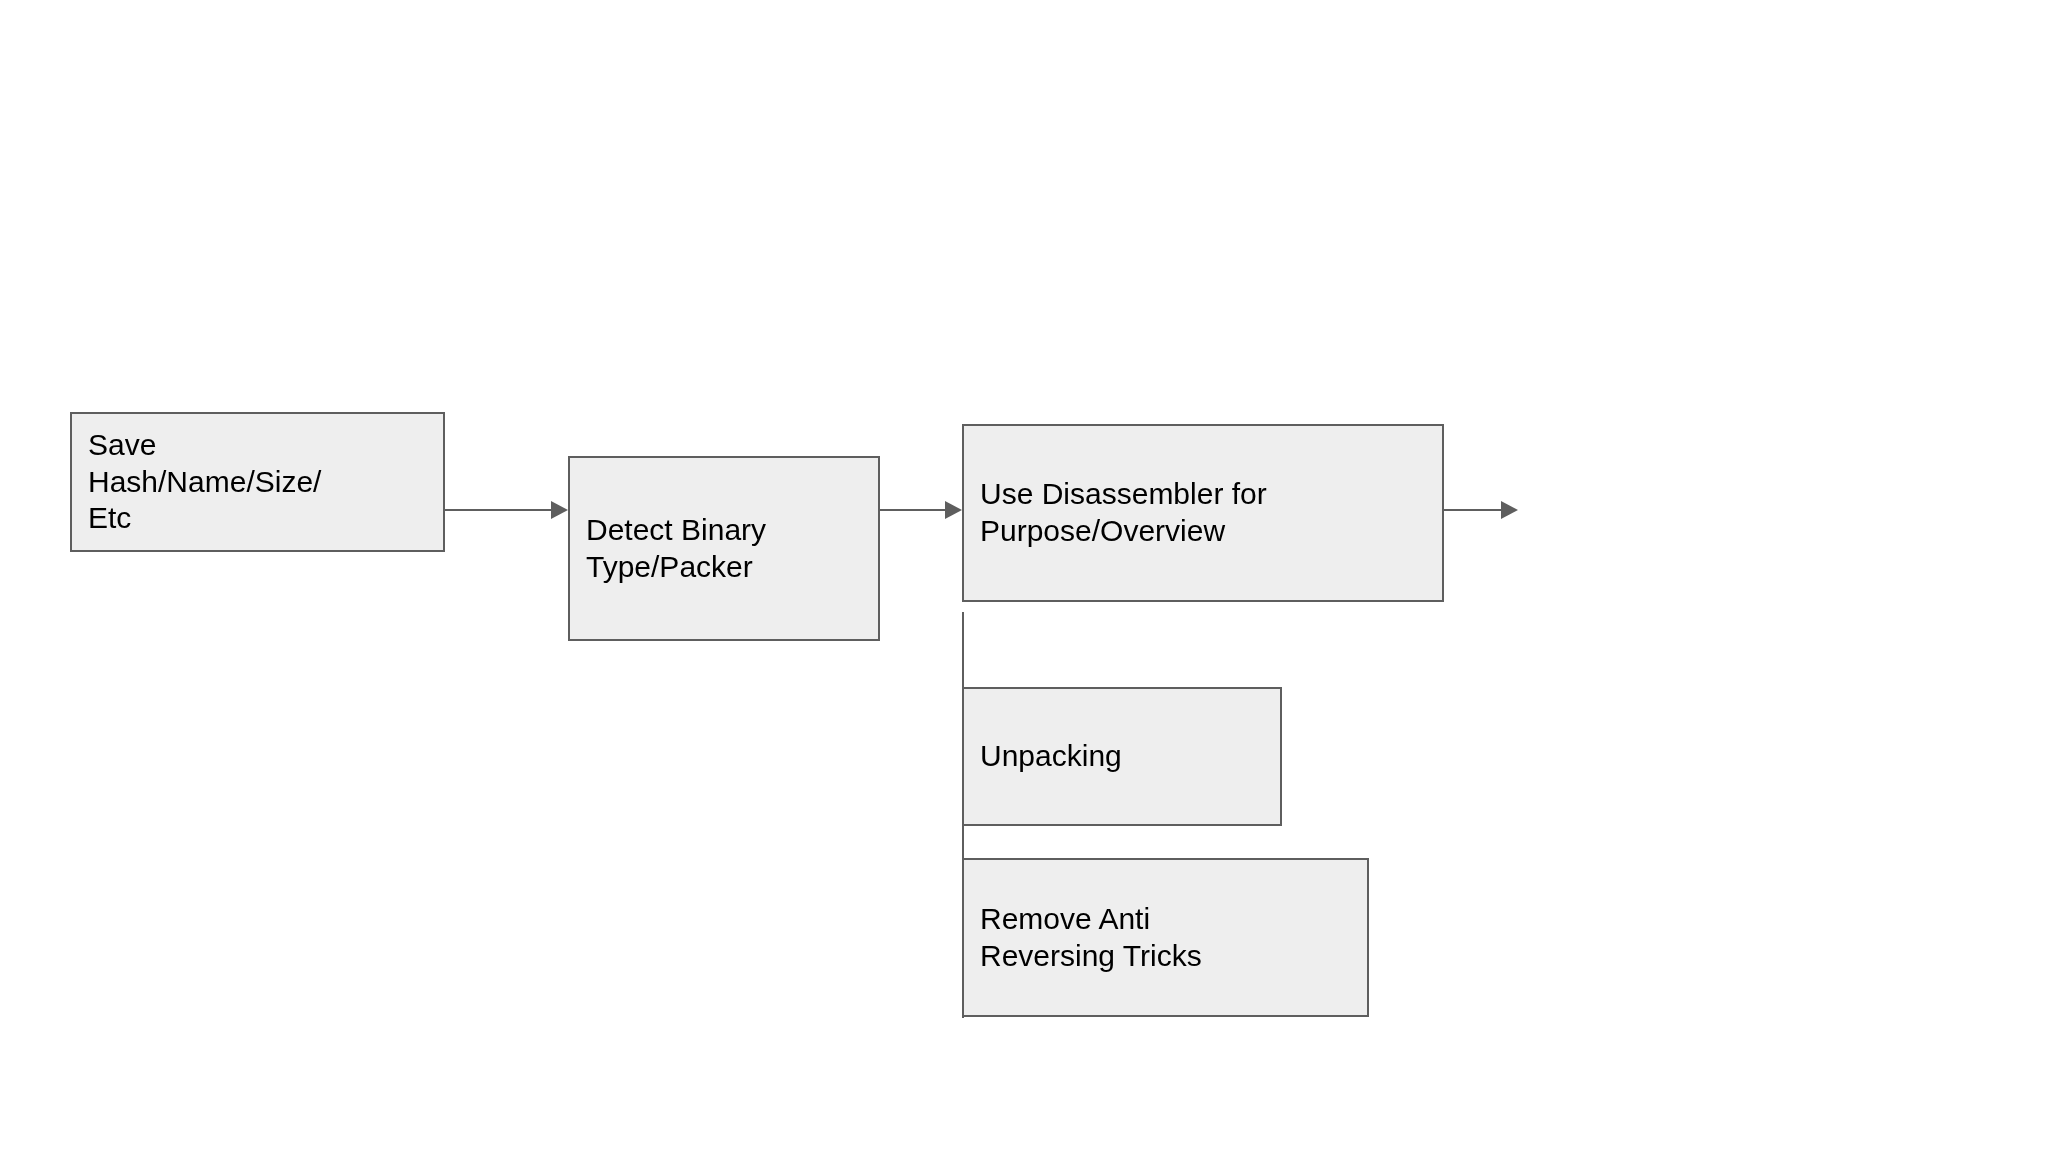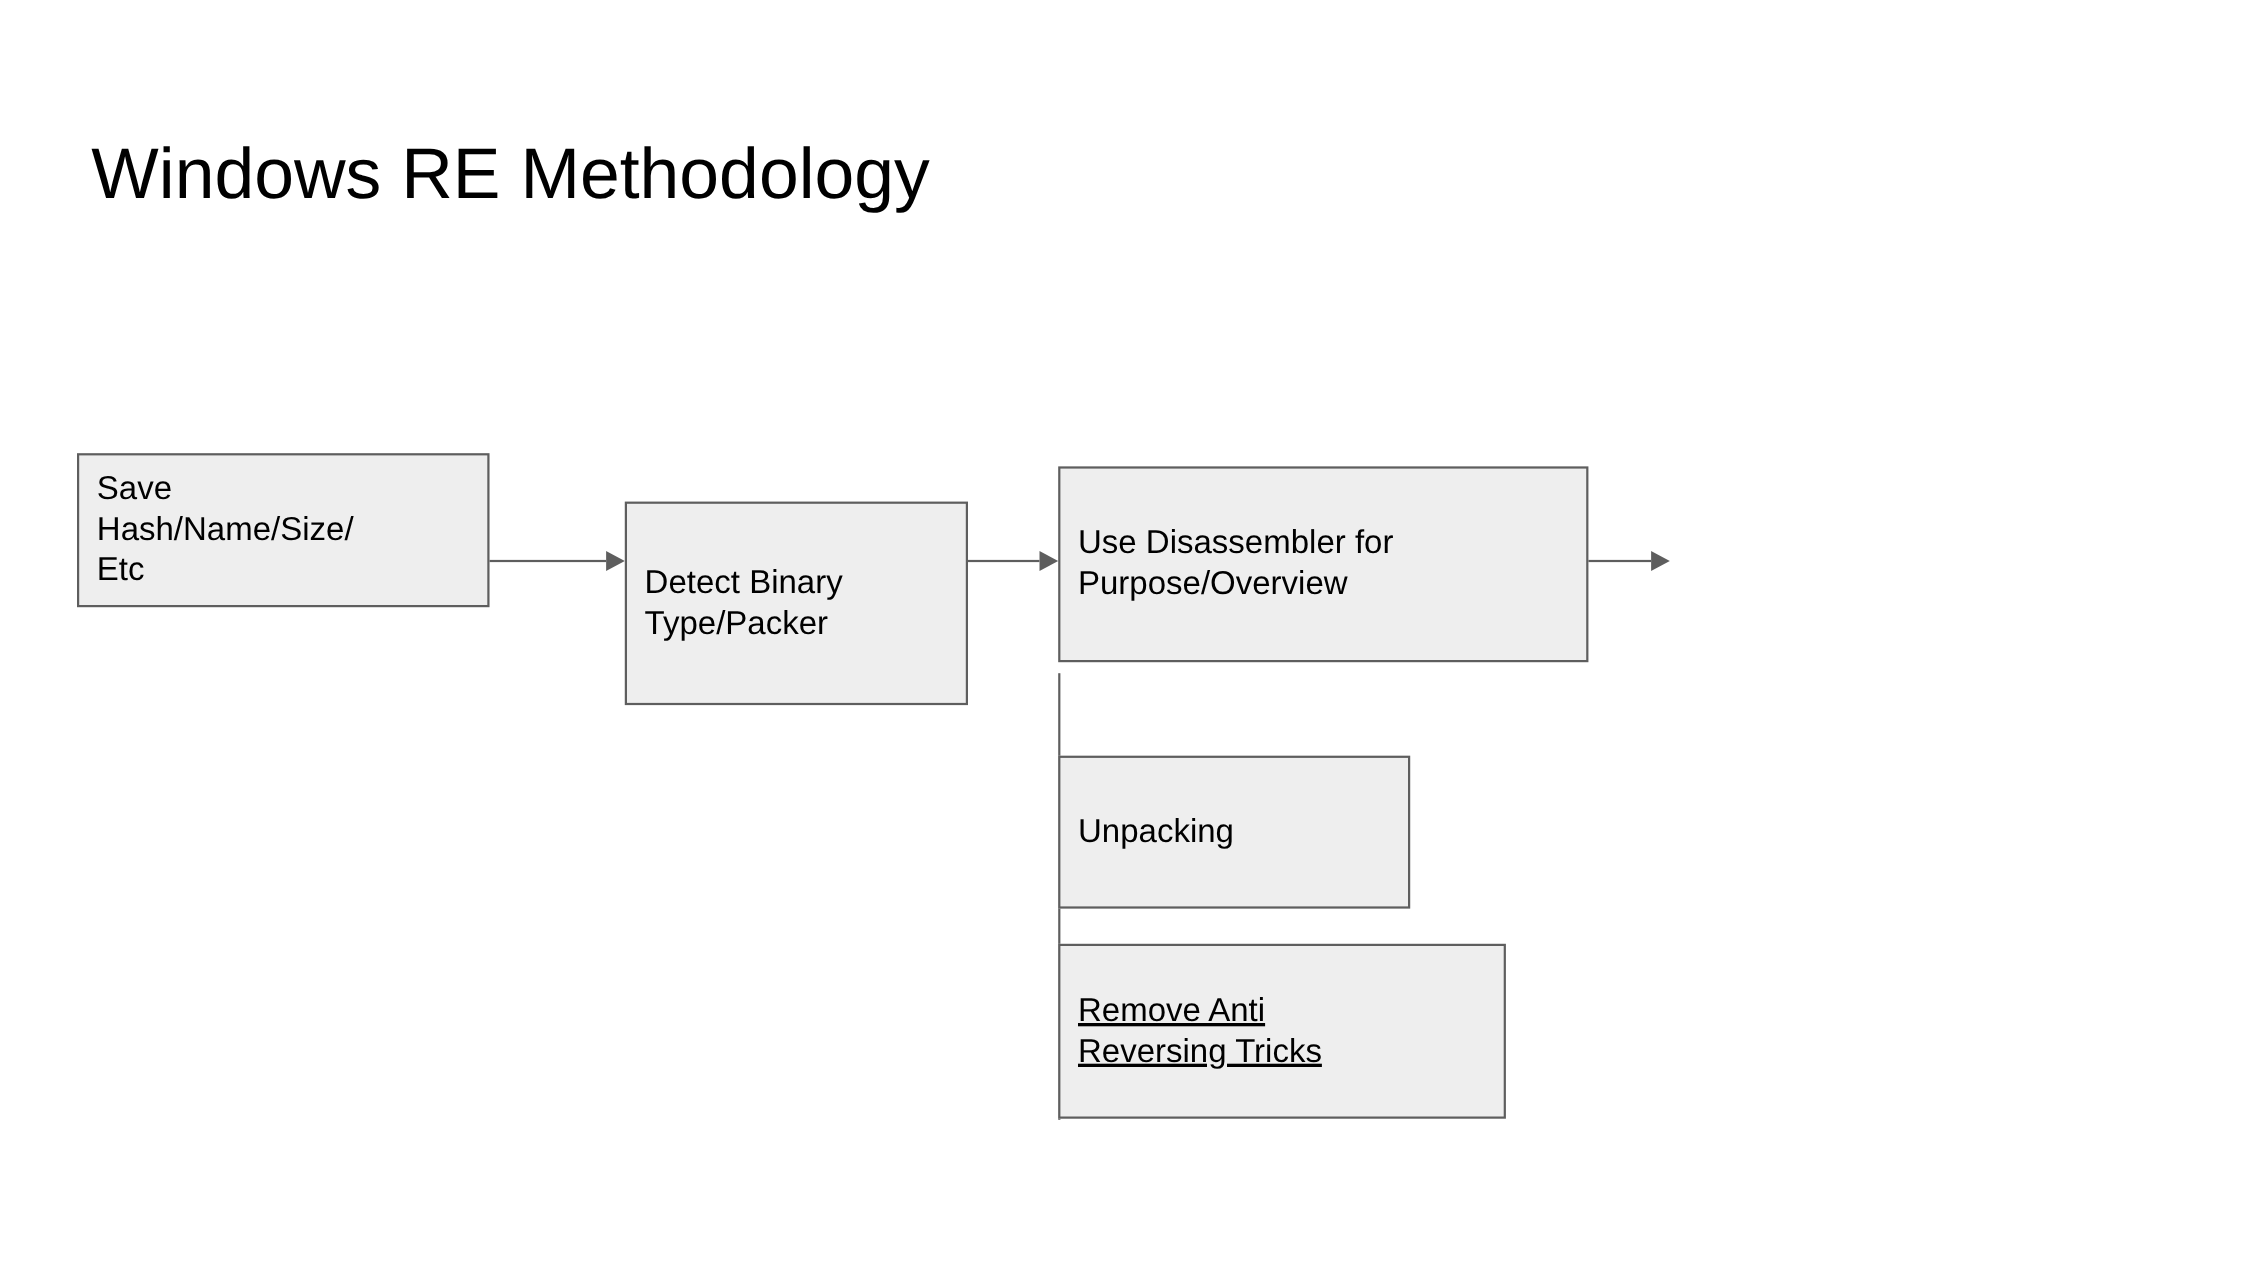--- a/index.html
+++ b/index.html
@@ -58,21 +58,20 @@
     border-top: 9px solid transparent;
     border-bottom: 9px solid transparent;
     border-left: 17px solid #5e5e5e;
   }
 </style>
 </head>
 <body>
 
 <div id="canvas">
 
-  <div id="slide-title">Windows RE Methodology</div>
 
   <div class="node" style="left:70px; top:412px; width:375px; height:140px;">
     <div class="node-label">Save
 Hash/Name/Size/
 Etc</div>
   </div>
 
   <div class="connector connector-h" style="left:445px; top:509px; width:106px;"></div>
   <div class="arrowhead" style="left:551px; top:501px;"></div>
 
@@ -92,18 +91,18 @@
   <div class="connector connector-h" style="left:1444px; top:509px; width:57px;"></div>
   <div class="arrowhead" style="left:1501px; top:501px;"></div>
 
 
   <div class="connector connector-v" style="left:962px; top:612px; height:406px;"></div>
 
   <div class="node" style="left:962px; top:687px; width:320px; height:139px;">
     <div class="node-label">Unpacking</div>
   </div>
 
-  <div class="node" style="left:962px; top:858px; width:407px; height:159px;text-decoration:underline;">
+  <div class="node" style="left:962px; top:858px; width:407px; height:159px;">
     <div class="node-label">Remove Anti
 Reversing Tricks</div>
   </div>
 
 </div>
 
 </body></html>

